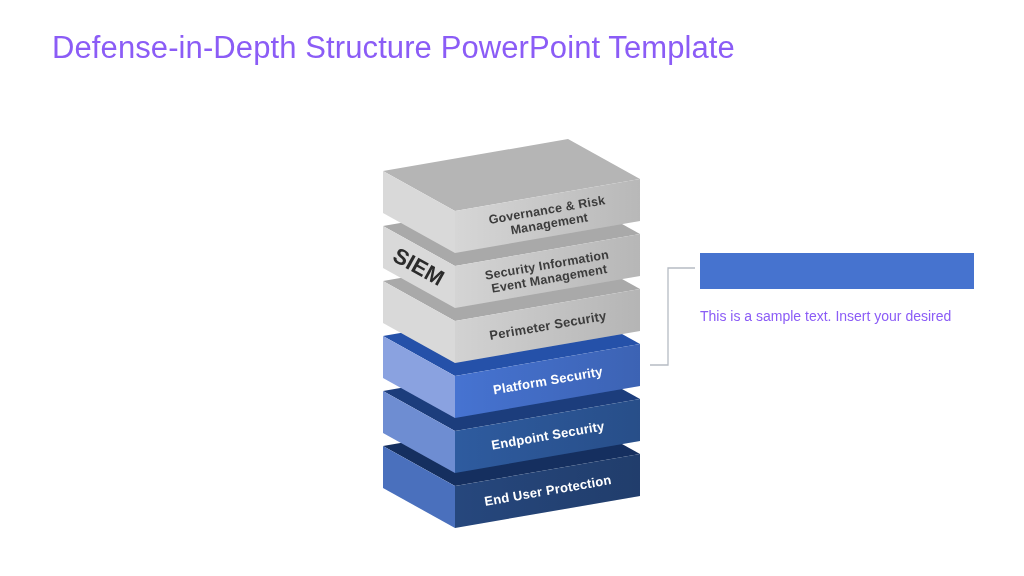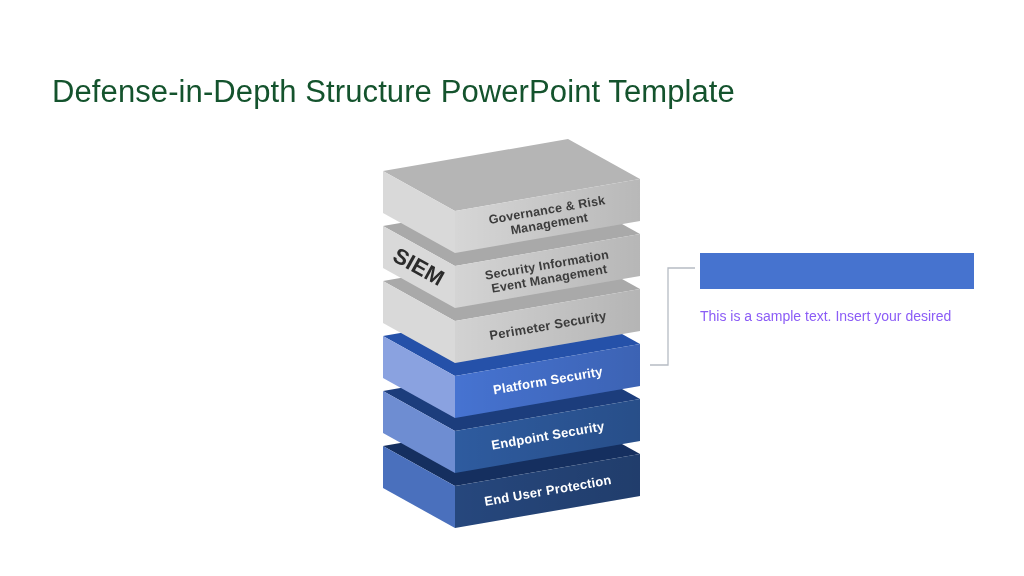--- a/index.html
+++ b/index.html
@@ -9,24 +9,23 @@
     overflow: hidden;
     font-family: "Liberation Sans", "DejaVu Sans", sans-serif;
   }
   .slide { position: relative; width: 1024px; height: 576px; background:#ffffff; }
 
   .slide-title {
     position: absolute;
     left: 52px; top: 30px;
     font-size: 31px;
     font-weight: 300;
-    color: #14532d;
+    color: #8b5cf6;
     letter-spacing: 0.1px;
     white-space: nowrap;
-    margin-top: 44px;
   }
 
   .stack-svg { position: absolute; left: 0; top: 0; width: 1024px; height: 576px; }
 
   .stack-svg text {
     font-family: "Liberation Sans", "DejaVu Sans", sans-serif;
     letter-spacing: 0.2px;
   }
   .face-label { font-size: 13px; font-weight: 600; }
   .face-label-sm { font-size: 12.5px; font-weight: 600; }

